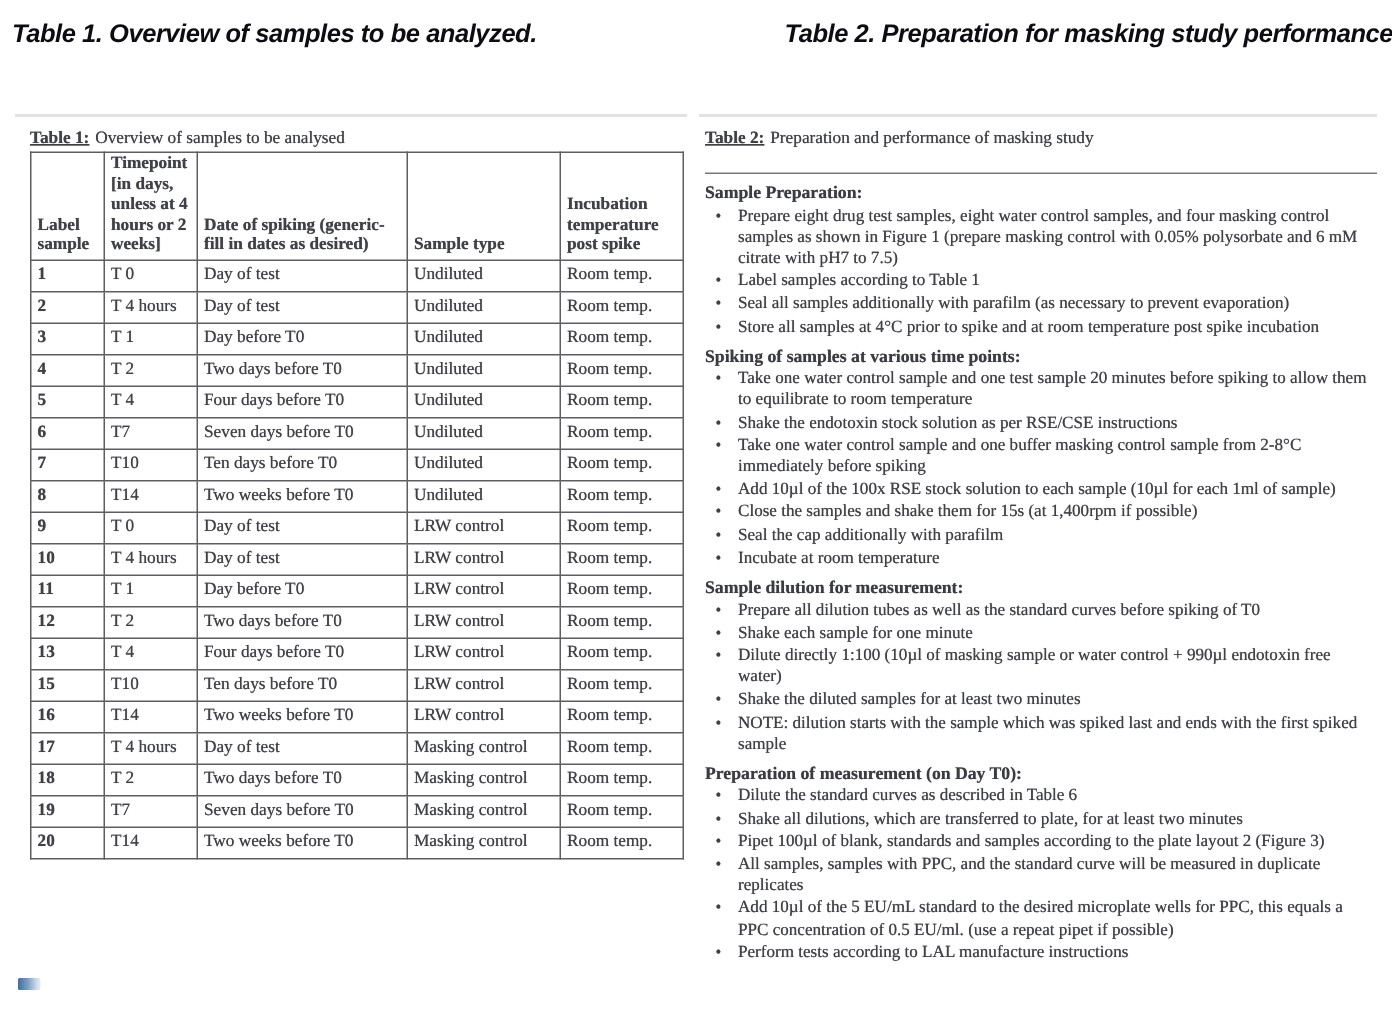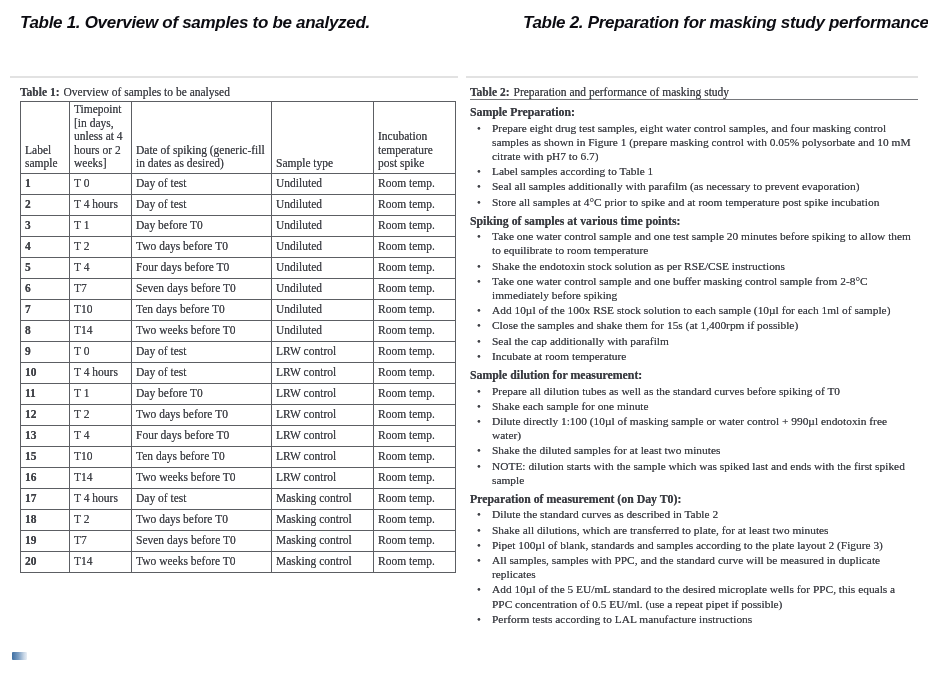--- a/index.html
+++ b/index.html
@@ -14,62 +14,62 @@
   .page { position: absolute; inset: 0; }
 
   
   .fig-title {
     position: absolute; top: 13px; margin: 0;
     font-family: "Liberation Sans", sans-serif;
     font-weight: bold; font-style: italic;
     font-size: 17px; letter-spacing: -0.3px;
     color: #0c0c12; white-space: nowrap;
   }
-  .fig-title-left  { left: 20px; }
+  .fig-title-left  { left: 8px; }
   .fig-title-right { left: 523px; }
 
   
   .scan {
     position: absolute; top: 76px;
     color: #3f4147;
     text-shadow: 0 0 0.45px rgba(63,65,71,0.85);
     border-top: 2px solid #e2e2e2;
   }
   .scan-left  { left: 10px;  width: 448px; height: 560px; }
   .scan-right { left: 466px; width: 452px; height: 590px; }
 
   .scan-caption {
     font-size: 11.5px; line-height: 13px;
     filter: blur(0.4px);
     white-space: nowrap;
   }
   .scan-left  .scan-caption { margin: 8px 0 2px 10px; }
   .scan-right .scan-caption {
-    margin: 8px 0 0 4px; padding-bottom: 0;
+    margin: 8px 0 0 4px; padding-bottom: 16px;
     border-bottom: 1.5px solid #76787c;
     width: 448px;
   }
-  .cap-label { font-weight: bold; margin-right: 4px; }
+  .cap-label { font-weight: bold; margin-right: 4px; text-decoration: underline; }
 
   
   .samples-table {
     margin-left: 10px;
     border-collapse: collapse;
     font-size: 11.5px;
     border: 1.5px solid #4e5054;
   }
   .samples-table th, .samples-table td {
     border: 1px solid #5c5e63;
     padding: 1px 4px 2px 4px;
     text-align: left;
   }
   .samples-table thead tr { height: 71px; }
   .samples-table th {
     vertical-align: bottom;
-    font-weight: normal;
+    font-weight: bold;
     line-height: 13.5px;
   }
   .samples-table tbody tr { height: 21px; }
   .samples-table td { vertical-align: middle; line-height: 13px; }
   .samples-table td.label-col { font-weight: bold; }
 
   
   .t2-content { margin-top: 2px; }
   .t2-section h3 {
     margin: 6px 0 1px 4px;
@@ -267,21 +267,21 @@
   </section>
 
   <section class="scan scan-right">
     <div class="scan-caption">
       <span class="cap-label">Table 2:</span><span class="cap-text">Preparation and performance of masking study</span>
     </div>
     <div class="t2-content" id="t2-content">
         <div class="t2-section">
           <h3>Sample Preparation:</h3>
           <ul>
-            <li>Prepare eight drug test samples, eight water control samples, and four masking control samples as shown in Figure 1 (prepare masking control with 0.05% polysorbate and 10 mM citrate with pH7 to 6.7)</li>
+            <li>Prepare eight drug test samples, eight water control samples, and four masking control samples as shown in Figure 1 (prepare masking control with 0.05% polysorbate and 6 mM citrate with pH7 to 7.5)</li>
             <li>Label samples according to Table 1</li>
             <li>Seal all samples additionally with parafilm (as necessary to prevent evaporation)</li>
             <li>Store all samples at 4°C prior to spike and at room temperature post spike incubation</li>
           </ul>
         </div>
         <div class="t2-section">
           <h3>Spiking of samples at various time points:</h3>
           <ul>
             <li>Take one water control sample and one test sample 20 minutes before spiking to allow them to equilibrate to room temperature</li>
             <li>Shake the endotoxin stock solution as per RSE/CSE instructions</li>
@@ -298,21 +298,21 @@
             <li>Prepare all dilution tubes as well as the standard curves before spiking of T0</li>
             <li>Shake each sample for one minute</li>
             <li>Dilute directly 1:100 (10µl of masking sample or water control + 990µl endotoxin free water)</li>
             <li>Shake the diluted samples for at least two minutes</li>
             <li>NOTE: dilution starts with the sample which was spiked last and ends with the first spiked sample</li>
           </ul>
         </div>
         <div class="t2-section">
           <h3>Preparation of measurement (on Day T0):</h3>
           <ul>
-            <li>Dilute the standard curves as described in Table 2</li>
+            <li>Dilute the standard curves as described in Table 6</li>
             <li>Shake all dilutions, which are transferred to plate, for at least two minutes</li>
             <li>Pipet 100µl of blank, standards and samples according to the plate layout 2 (Figure 3)</li>
             <li>All samples, samples with PPC, and the standard curve will be measured in duplicate replicates</li>
             <li>Add 10µl of the 5 EU/mL standard to the desired microplate wells for PPC, this equals a PPC concentration of 0.5 EU/ml. (use a repeat pipet if possible)</li>
             <li>Perform tests according to LAL manufacture instructions</li>
           </ul>
         </div>
       </div>
   </section>
 

